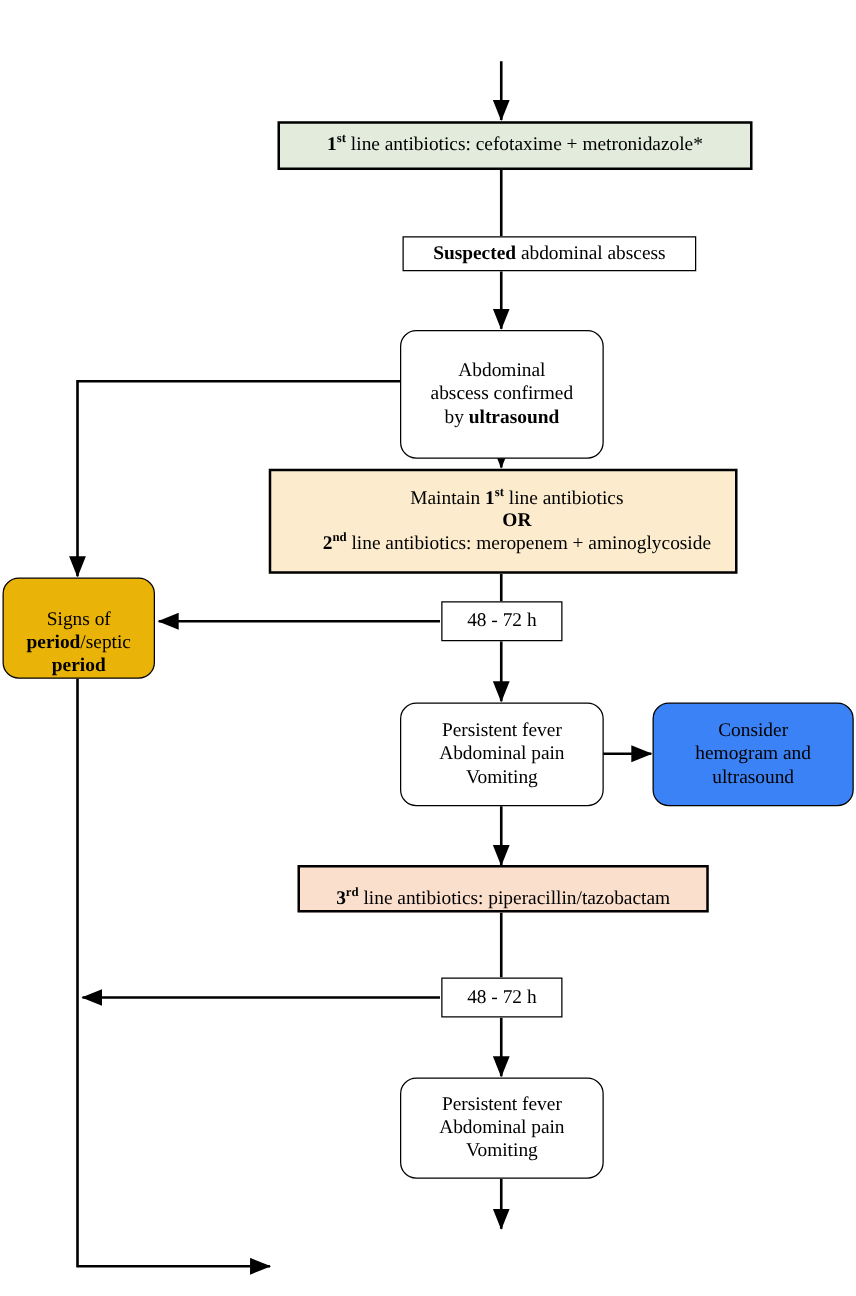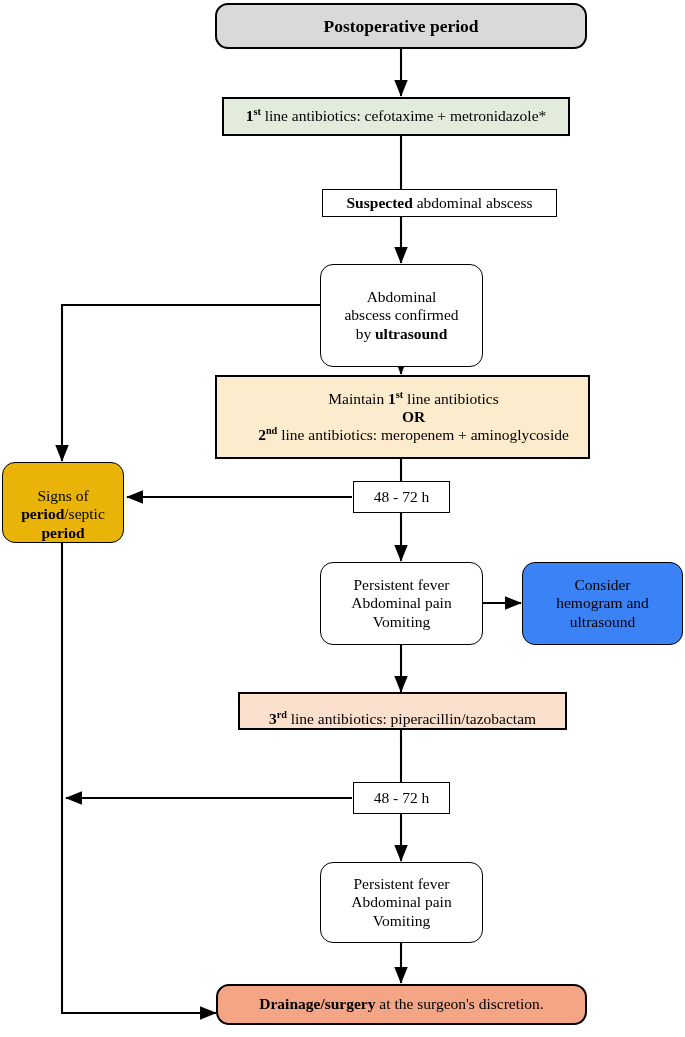--- a/index.html
+++ b/index.html
@@ -67,25 +67,22 @@
       <line x1="352" y1="798" x2="66" y2="798" marker-end="url(#ah)"></line>
 
       <line x1="401" y1="814" x2="401" y2="861" marker-end="url(#ah)"></line>
 
       <line x1="401" y1="943" x2="401" y2="983" marker-end="url(#ah)"></line>
 
       <path d="M62,543 L62,1013 L216,1013" marker-end="url(#ah)"></path>
     </g>
   </svg>
 
-  <div class="node round f17" style="left:215px;top:3px;width:372px;height:46px;background:#d9d9d9;font-weight:bold;">
-    <span class="txt">Postoperative period</span>
-  </div>
 
-  <div class="node rect f155" style="left:222px;top:97px;width:348px;height:39px;background:#e3ebdc;">
+  <div class="node rect f155" style="left:222px;top:97px;width:380px;height:39px;background:#e3ebdc;">
     <span class="txt"><b>1<sup>st</sup></b> line antibiotics: cefotaxime + metronidazole*</span>
   </div>
 
   <div class="node rect thin f155" style="left:284px;top:189px;width:235px;height:28px;background:#ffffff;margin-left:38px;">
     <span class="txt"><b>Suspected</b> abdominal abscess</span>
   </div>
 
   <div class="node round thin f155" style="left:320px;top:264px;width:163px;height:103px;background:#ffffff;">
     <span class="txt">Abdominal<br>abscess confirmed<br>by <b>ultrasound</b></span>
   </div>
@@ -115,17 +112,14 @@
   </div>
 
   <div class="node rect thin f155" style="left:353px;top:782px;width:97px;height:32px;background:#ffffff;">
     <span class="txt">48 - 72 h</span>
   </div>
 
   <div class="node round thin f155" style="left:320px;top:862px;width:163px;height:81px;background:#ffffff;">
     <span class="txt">Persistent fever<br>Abdominal pain<br>Vomiting</span>
   </div>
 
-  <div class="node round f155" style="left:216px;top:984px;width:371px;height:41px;background:#f3a585;">
-    <span class="txt"><b>Drainage/surgery</b> at the surgeon's discretion.</span>
-  </div>
 
 </div>
 
 </body></html>

